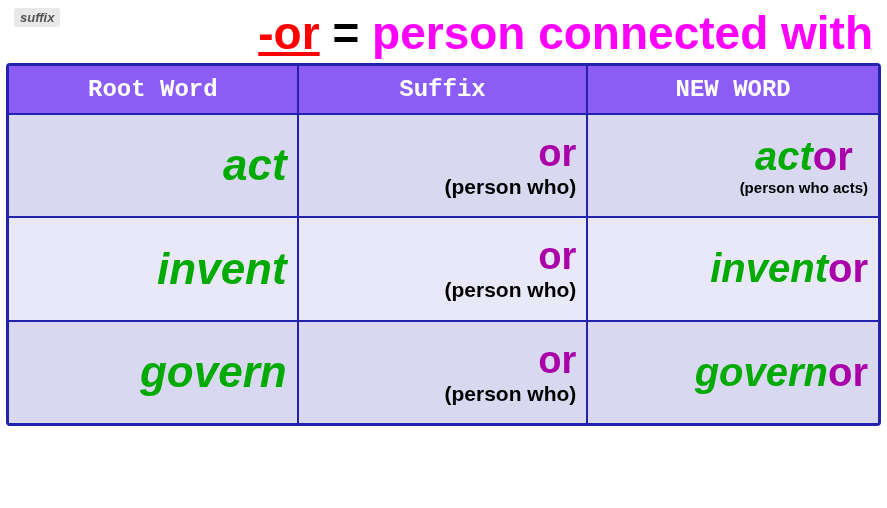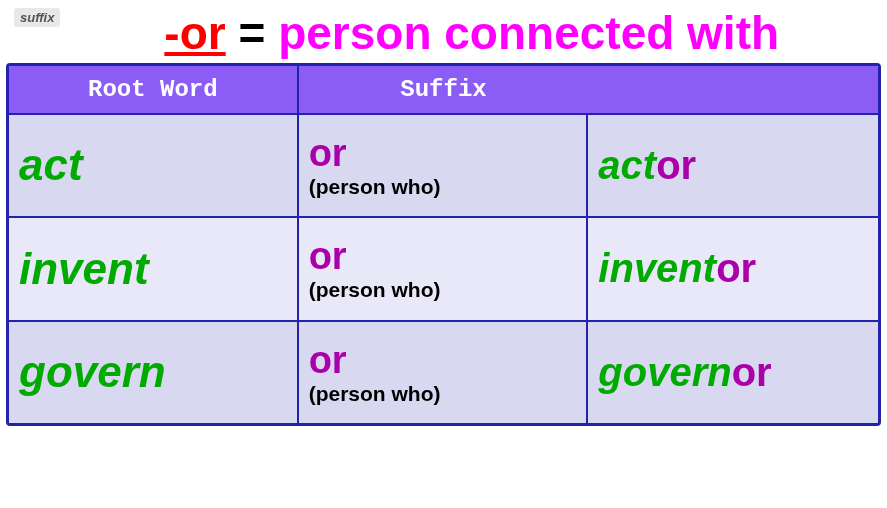--- a/index.html
+++ b/index.html
@@ -36,21 +36,21 @@
       font-weight: bold;
       background: #e8e8e8;
       padding: 2px 6px;
       border-radius: 3px;
       align-self: flex-start;
     }
 
     .title-text {
       font-size: 46px;
       font-weight: 900;
-      text-align: center;
+      text-align: right;
       flex: 1;
       line-height: 1.1;
     }
 
     .title-red {
       color: #ff0000;
       text-decoration: underline;
     }
 
     .title-black {
@@ -110,21 +110,21 @@
     .table-row:nth-child(even) {
       background: #e8e8f8;
     }
 
     .table-cell {
       padding: 8px 10px;
       text-align: center;
       border-right: 2px solid #2222aa;
       display: flex;
       flex-direction: column;
-      align-items: flex-start;
+      align-items: flex-end;
       justify-content: center;
     }
 
     .table-cell:last-child {
       border-right: none;
     }
 
     .root-word {
       color: #00aa00;
       font-size: 44px;
@@ -188,38 +188,40 @@
     <span class="suffix-logo">suffix</span>
     <div class="title-text">
       <span class="title-red">-or</span><span class="title-black"> = </span><span class="title-magenta">person connected with</span>
     </div>
   </div>
 
   <div class="table-container">
     <div class="table-header">
       <div class="header-cell">Root Word</div>
       <div class="header-cell">Suffix</div>
+      <div class="header-cell">NEW WORD</div>
     </div>
 
     <div class="table-body">
 
       <div class="table-row">
         <div class="table-cell">
           <span class="root-word">act</span>
         </div>
         <div class="table-cell">
           <span class="suffix-or">or</span>
           <span class="suffix-meaning">(person who)</span>
         </div>
         <div class="table-cell">
           <div class="new-word-container">
             <div class="new-word-line">
               <span class="new-word-root">act</span>
                 <span class="new-word-suffix">or</span>
             </div>
+            <span class="new-word-meaning">(person who acts)</span>
           </div>
         </div>
       </div>
 
       <div class="table-row">
         <div class="table-cell">
           <span class="root-word">invent</span>
         </div>
         <div class="table-cell">
           <span class="suffix-or">or</span>

